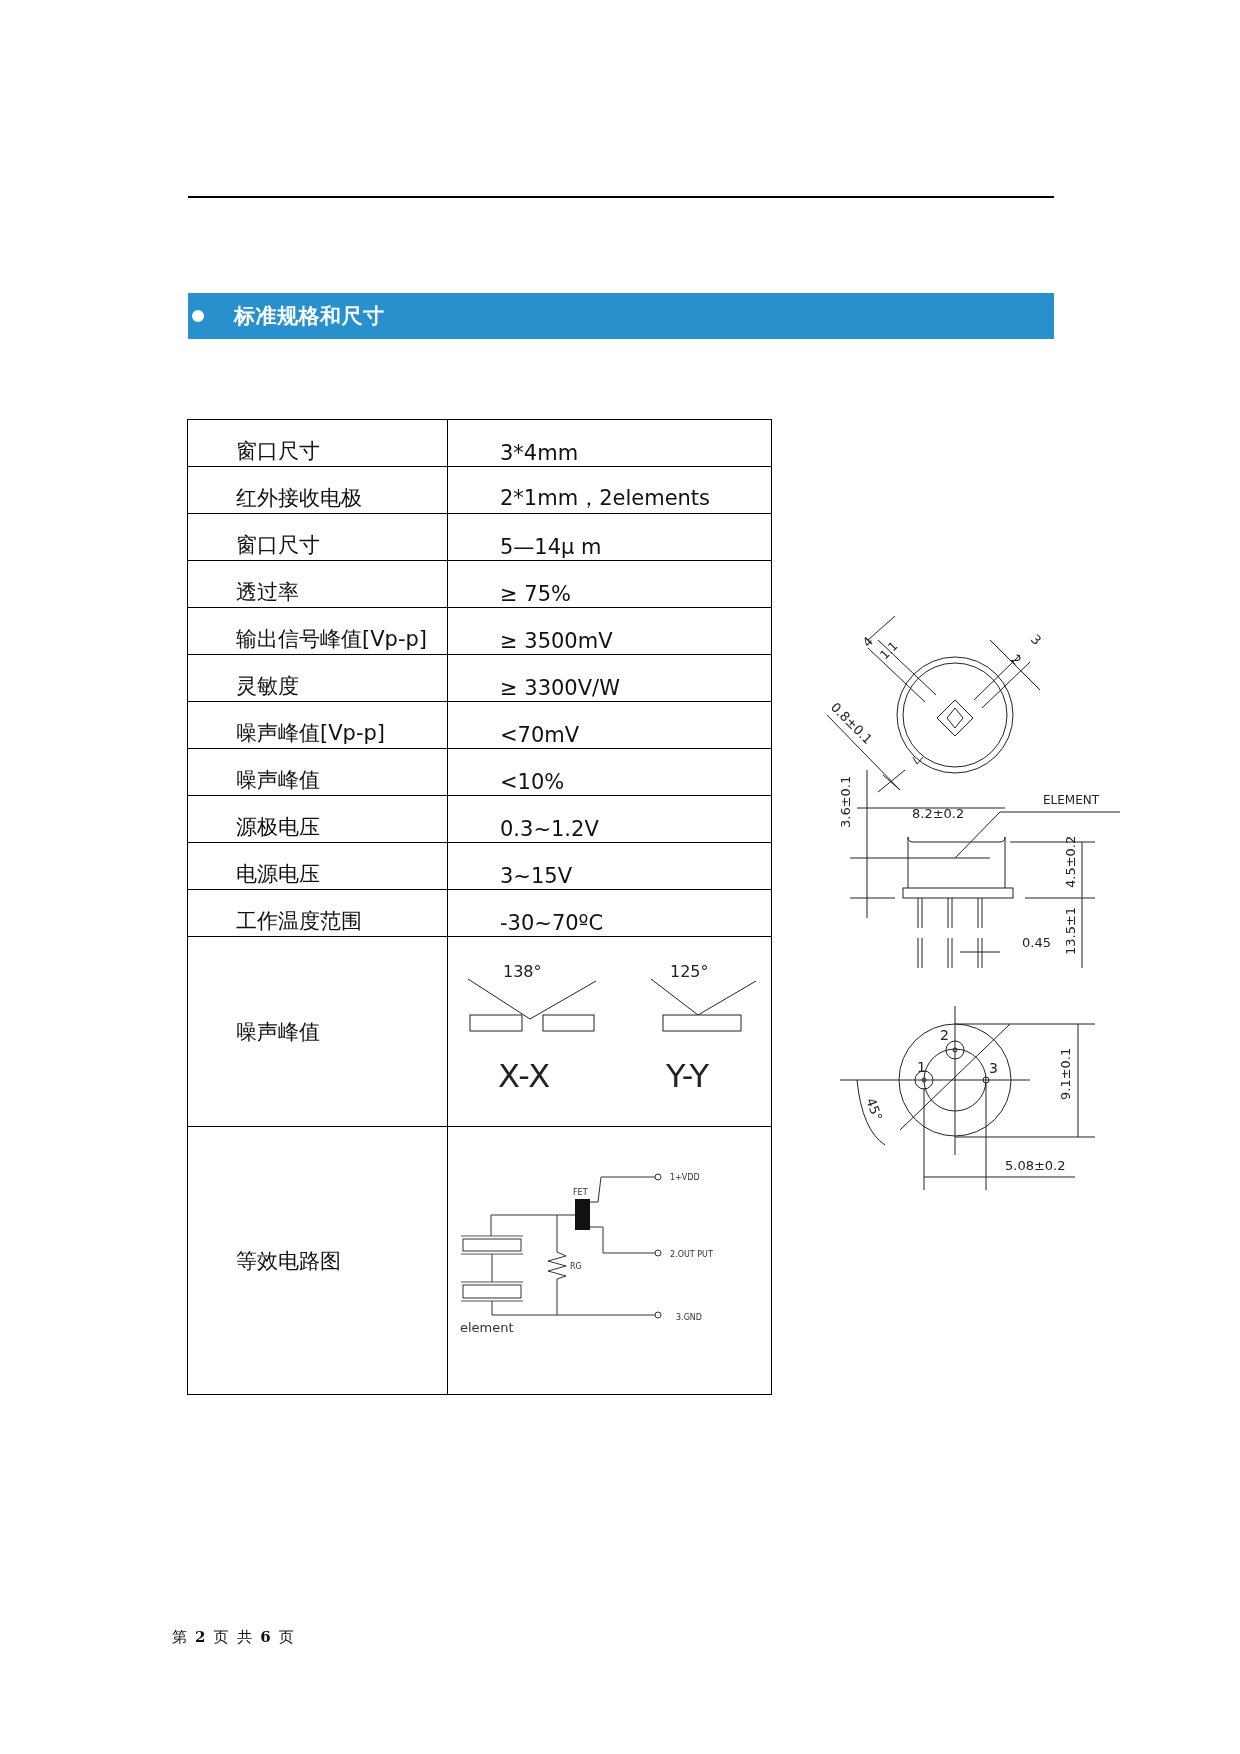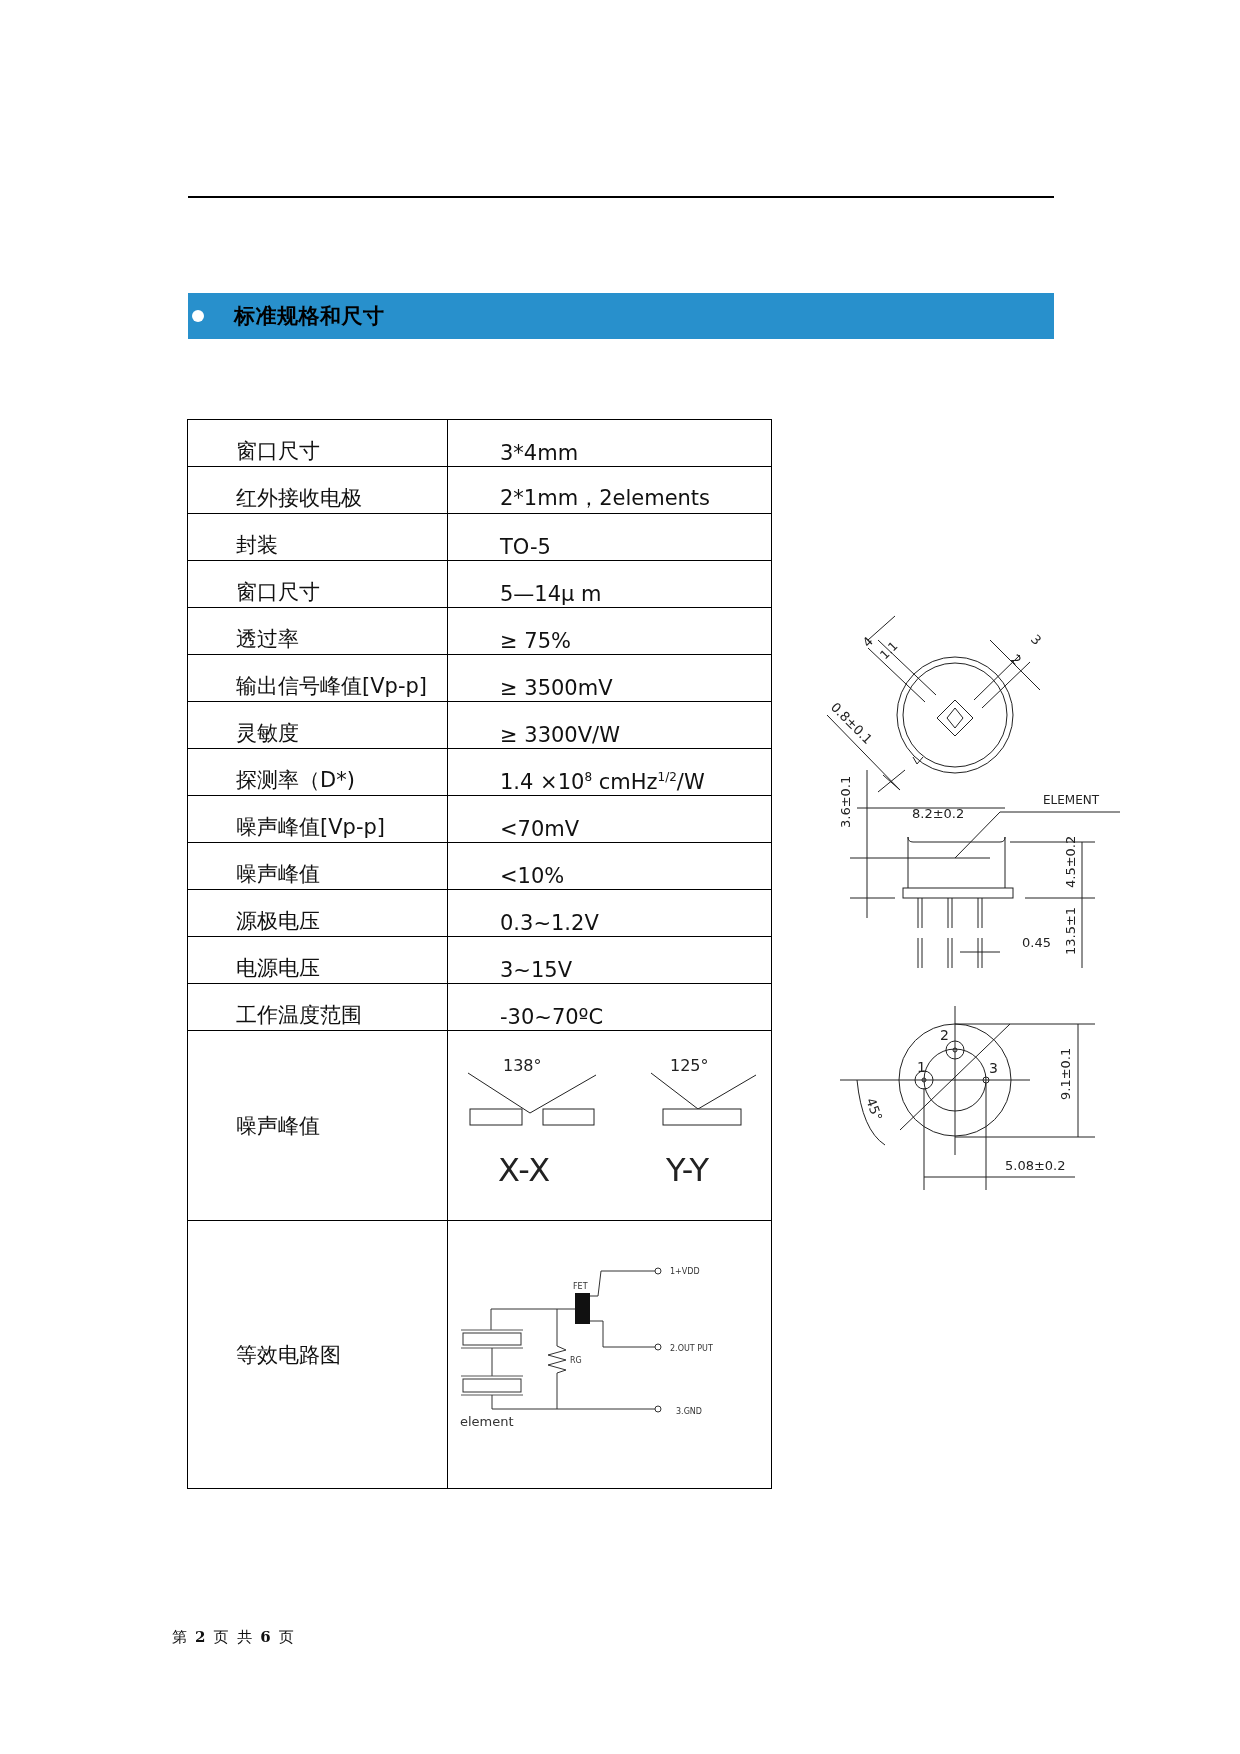--- a/index.html
+++ b/index.html
@@ -1,20 +1,20 @@
 <!DOCTYPE html>
 <html><head>
 <meta charset="utf-8">
 <style>
   html, body { margin: 0; padding: 0; background: #ffffff; }
   body { width: 1240px; height: 1754px; position: relative; overflow: hidden;
          font-family: "DejaVu Sans", "Liberation Sans", sans-serif; color: #111; }
   .top-rule { position: absolute; left: 188px; top: 196px; width: 866px; height: 2px; background: #000; }
   .section-bar { position: absolute; left: 188px; top: 293px; width: 866px; height: 46px; background: #2890cc;
-                 display: flex; align-items: center; color: #000000; }
+                 display: flex; align-items: center; color: #ffffff; }
   .section-bar .bullet { width: 12px; height: 12px; border-radius: 50%; background: #fff; margin-left: 4px; margin-right: 30px; }
   .section-bar .title { font-size: 21px; font-weight: bold; letter-spacing: 0.5px; }
 
   table.spec { position: absolute; left: 187px; top: 419px; border-collapse: collapse; }
   table.spec td { border: 1.5px solid #000; padding: 0; vertical-align: bottom; font-size: 21px; }
   table.spec td.k { width: 260px; padding-left: 48px; box-sizing: border-box; }
   table.spec td.v { width: 323px; padding-left: 52px; box-sizing: border-box; }
   table.spec tr.r td { height: 47px; }
   table.spec tr.r td span { display: block; padding-bottom: 1px; }
   table.spec tr.tall td.k { vertical-align: middle; }
@@ -48,28 +48,20 @@
   <tr class="r">
         <td class="k">
           <span>红外接收电极</span>
         </td>
         <td class="v">
           <span>2*1mm，2elements</span>
         </td>
       </tr>
   <tr class="r">
         <td class="k">
-          <span>封装</span>
-        </td>
-        <td class="v">
-          <span>TO-5</span>
-        </td>
-      </tr>
-  <tr class="r">
-        <td class="k">
           <span>窗口尺寸</span>
         </td>
         <td class="v">
           <span>5—14μ m</span>
         </td>
       </tr>
   <tr class="r">
         <td class="k">
           <span>透过率</span>
         </td>
@@ -84,28 +76,20 @@
         <td class="v">
           <span>≥  3500mV</span>
         </td>
       </tr>
   <tr class="r">
         <td class="k">
           <span>灵敏度</span>
         </td>
         <td class="v">
           <span>≥  3300V/W</span>
-        </td>
-      </tr>
-  <tr class="r">
-        <td class="k">
-          <span>探测率（D*)</span>
-        </td>
-        <td class="v">
-          <span><span style="display:inline">1.4 ×10</span><sup>8</sup><span style="display:inline"> cmHz</span><sup>1/2</sup><span style="display:inline">/W</span></span>
         </td>
       </tr>
   <tr class="r">
         <td class="k">
           <span>噪声峰值[Vp-p]</span>
         </td>
         <td class="v">
           <span>&lt;70mV</span>
         </td>
       </tr>

